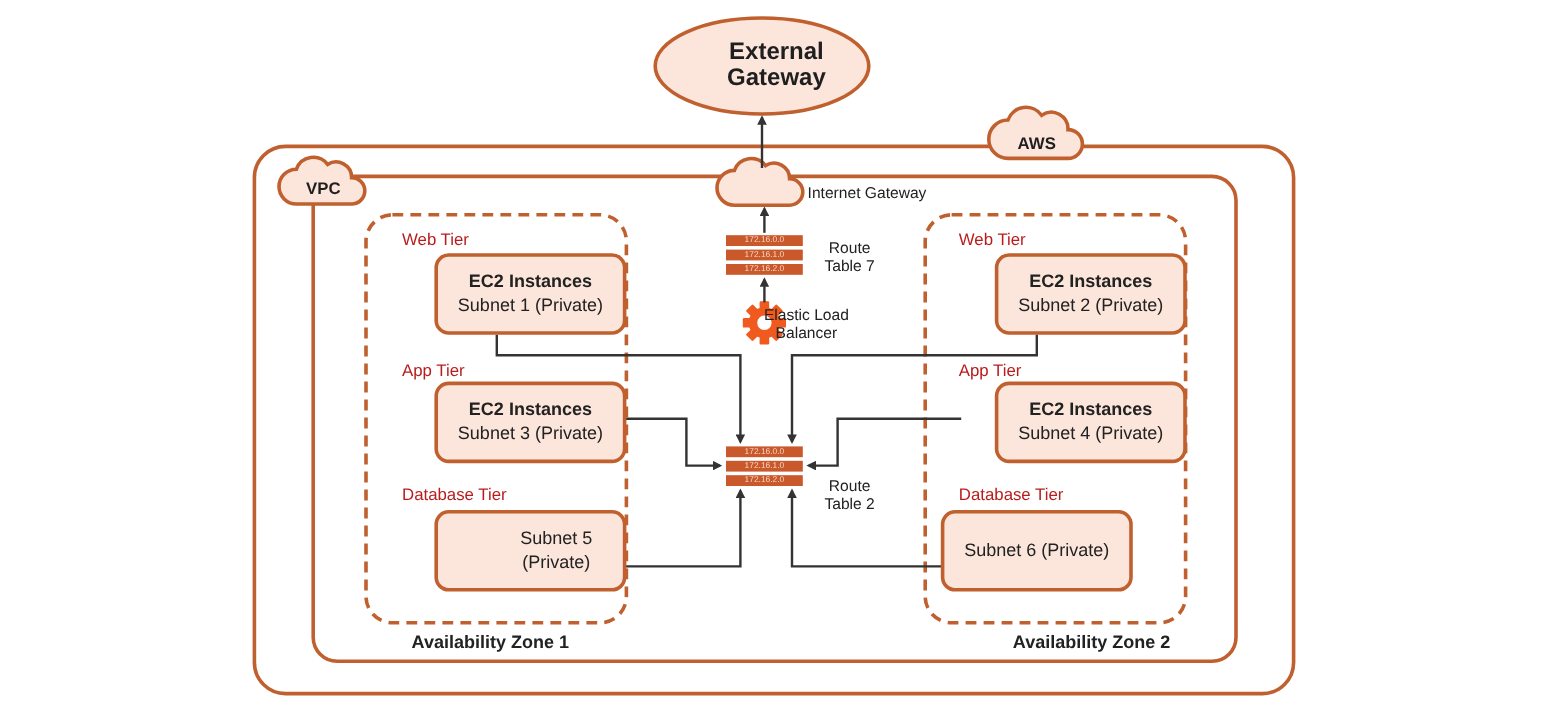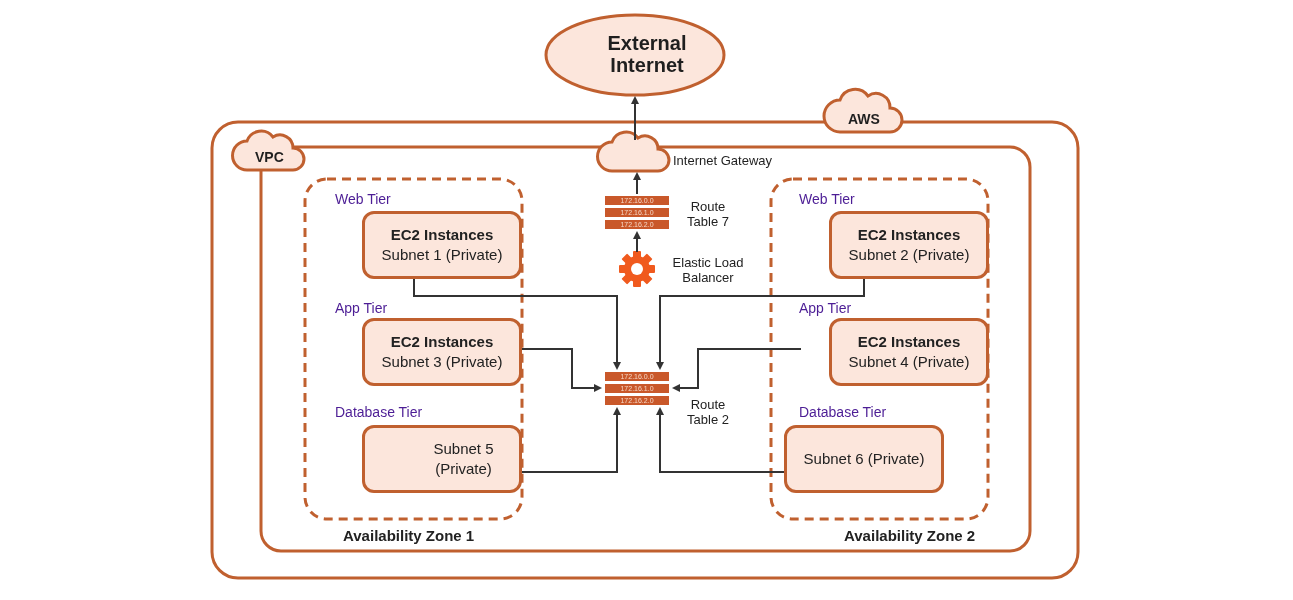--- a/index.html
+++ b/index.html
@@ -1,21 +1,21 @@
 <!DOCTYPE html>
 <html><head>
 <meta charset="utf-8">
 <style>
   html,body{margin:0;padding:0;background:#ffffff;}
   body{width:1293px;height:600px;position:relative;overflow:hidden;font-family:"Liberation Sans",sans-serif;color:#1f1f1f;}
   svg{position:absolute;left:0;top:0;}
   .abs{position:absolute;}
   .box{position:absolute;background:#fce6dc;border:3px solid #c0602f;border-radius:12px;box-sizing:border-box;display:flex;flex-direction:column;align-items:center;justify-content:center;text-align:center;font-size:15px;line-height:20px;color:#222;margin-left:28px;}
   .box .b{font-weight:bold;}
-  .tier{position:absolute;font-size:14px;color:#4c1d95;}
+  .tier{position:absolute;font-size:14px;color:#b91c1c;}
   .zone{position:absolute;font-size:15px;font-weight:bold;color:#222;}
   .rt{position:absolute;width:64px;}
   .rt div{background:#c9582a;color:#f6d7c5;font-size:7px;height:9px;line-height:9px;text-align:center;margin-bottom:3px;}
   .side{position:absolute;font-size:13px;color:#222;text-align:center;line-height:15px;}
 </style>
 </head>
 <body>
 
 <svg width="1293" height="600">
   <defs>
@@ -62,37 +62,37 @@
     <polyline points="864,279 864,296 660,296 660,368" marker-end="url(#ah)"></polyline>
     <polyline points="494,349 572,349 572,388 600,388" marker-end="url(#ah)"></polyline>
     <polyline points="801,349 698,349 698,388 674,388" marker-end="url(#ah)"></polyline>
     <polyline points="494,472 617,472 617,409" marker-end="url(#ah)"></polyline>
     <polyline points="801,472 660,472 660,409" marker-end="url(#ah)"></polyline>
   </g>
 </svg>
 
 <div class="abs" style="left:546px;top:32px;width:178px;text-align:center;font-size:20px;font-weight:bold;line-height:22px;padding-left:12px;">
   <div>External</div>
-  <div>Internet</div>
+  <div>Gateway</div>
 </div>
 <div class="abs" style="left:848px;top:111px;font-size:14px;font-weight:bold;">AWS</div>
 <div class="abs" style="left:255px;top:149px;font-size:14px;font-weight:bold;">VPC</div>
 <div class="abs" style="left:673px;top:153px;font-size:13px;">Internet Gateway</div>
 
 <div class="rt" style="left:605px;top:196px;">
   <div>172.16.0.0</div>
   <div>172.16.1.0</div>
   <div>172.16.2.0</div>
 </div>
 <div class="side" style="left:680px;top:199px;width:56px;">
   <div>Route</div>
   <div>Table 7</div>
 </div>
 
-<div class="side" style="left:662px;top:255px;width:92px;">
+<div class="side" style="left:626px;top:255px;width:92px;">
   <div>Elastic Load</div>
   <div>Balancer</div>
 </div>
 
 <div class="rt" style="left:605px;top:372px;">
   <div>172.16.0.0</div>
   <div>172.16.1.0</div>
   <div>172.16.2.0</div>
 </div>
 <div class="side" style="left:680px;top:397px;width:56px;">

